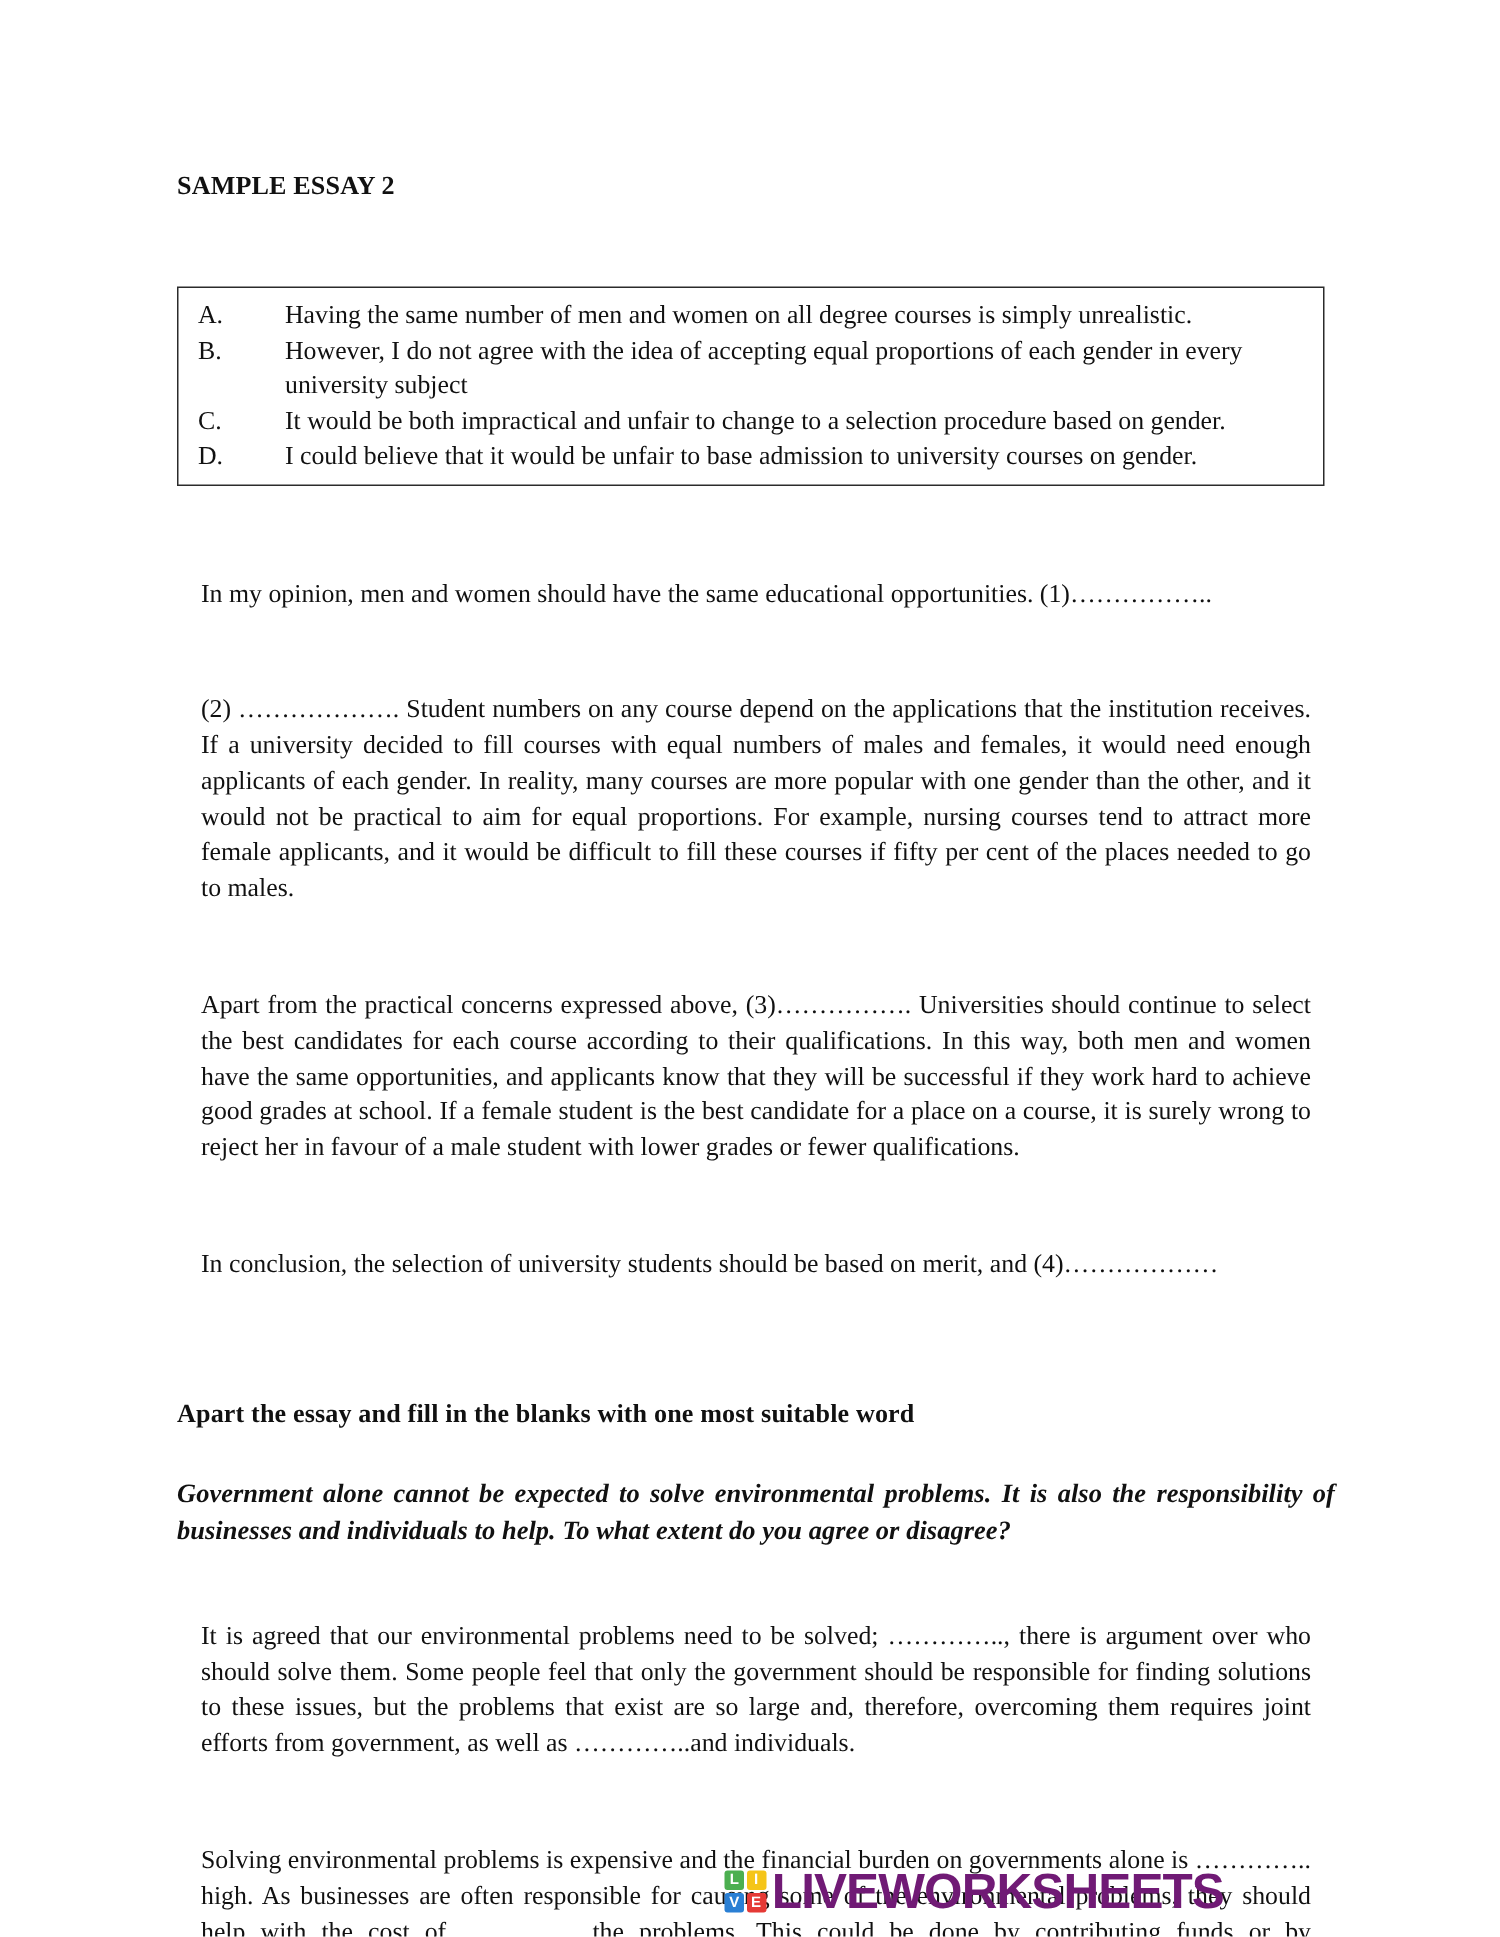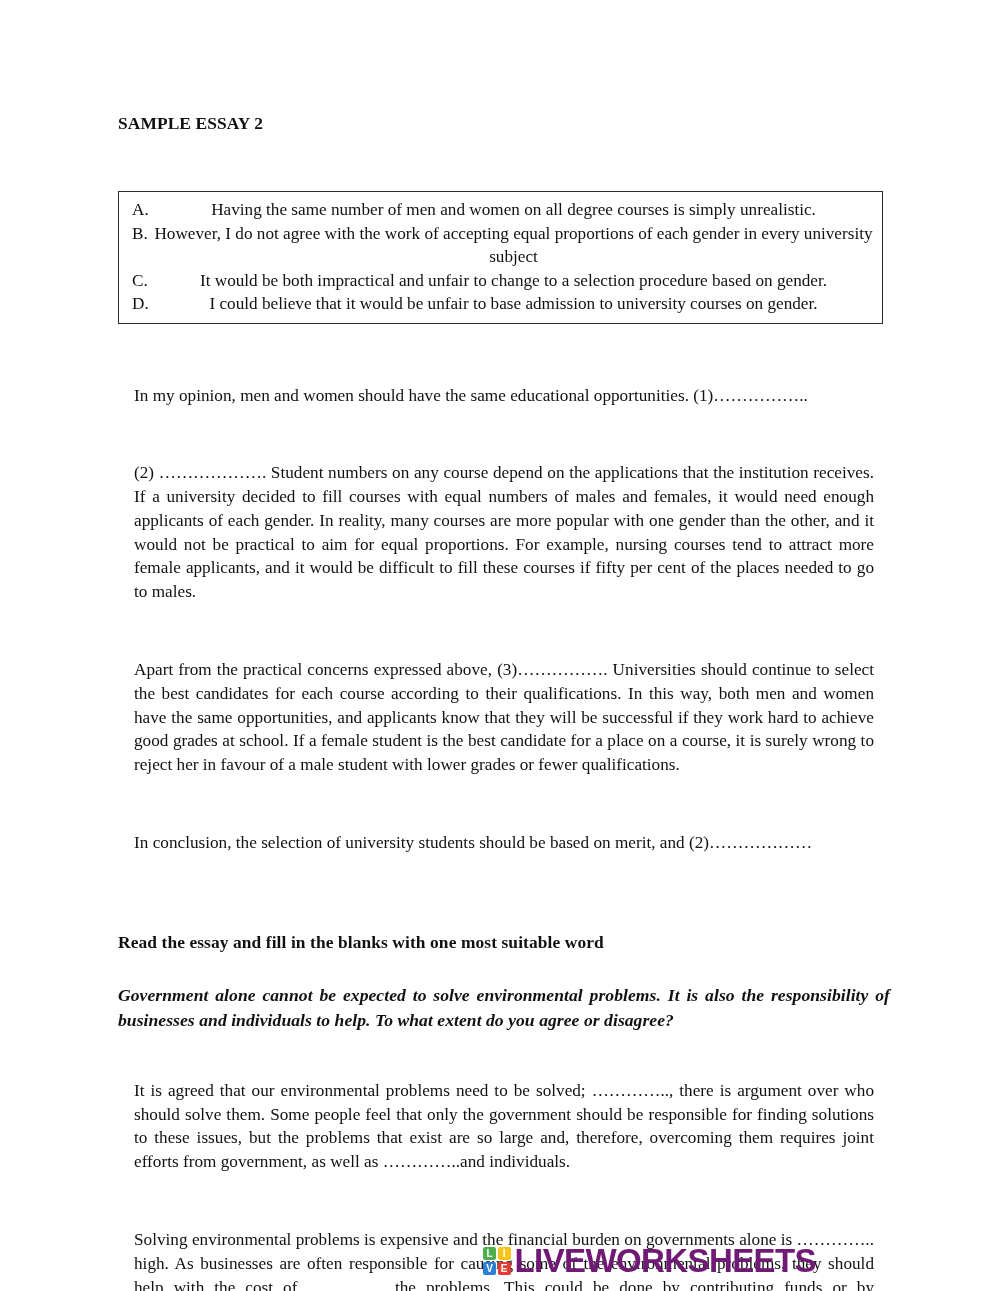--- a/index.html
+++ b/index.html
@@ -66,21 +66,22 @@
   }
   .opt-letter {
     flex: 0 0 auto;
     width: 26px;
     text-align: left;
     padding-left: 4px;
     box-sizing: border-box;
   }
   .opt-text {
     flex: 1 1 auto;
-    text-align: center;
+    text-align: left;
+    margin-left: 36px;
   }
 
   
   .para {
     font-size: 17.2px;
     line-height: 23.8px;
     text-align: justify;
     margin: 16px;
     letter-spacing: 0.01px;
   }
@@ -132,21 +133,21 @@
     <div class="gap-lg"></div>
 
 
     <div class="options-box">
       <div class="opt-row">
         <span class="opt-letter">A.</span>
         <span class="opt-text">Having the same number of men and women on all degree courses is simply unrealistic.</span>
       </div>
       <div class="opt-row">
         <span class="opt-letter">B.</span>
-        <span class="opt-text">However, I do not agree with the work of accepting equal proportions of each gender in every university subject</span>
+        <span class="opt-text">However, I do not agree with the idea of accepting equal proportions of each gender in every university subject</span>
       </div>
       <div class="opt-row">
         <span class="opt-letter">C.</span>
         <span class="opt-text">It would be both impractical and unfair to change to a selection procedure based on gender.</span>
       </div>
       <div class="opt-row">
         <span class="opt-letter">D.</span>
         <span class="opt-text">I could believe that it would be unfair to base admission to university courses on gender.</span>
       </div>
     </div>
@@ -155,25 +156,25 @@
 
     <p class="para noj">In my opinion, men and women should have the same educational opportunities. (1)……………..</p>
     <div class="gap-md"></div>
 
     <p class="para">(2) ………………. Student numbers on any course depend on the applications that the institution receives. If a university decided to fill courses with equal numbers of males and females, it would need enough applicants of each gender. In reality, many courses are more popular with one gender than the other, and it would not be practical to aim for equal proportions. For example, nursing courses tend to attract more female applicants, and it would be difficult to fill these courses if fifty per cent of the places needed to go to males.</p>
     <div class="gap-md"></div>
 
     <p class="para">Apart from the practical concerns expressed above, (3)……………. Universities should continue to select the best candidates for each course according to their qualifications. In this way, both men and women have the same opportunities, and applicants know that they will be successful if they work hard to achieve good grades at school. If a female student is the best candidate for a place on a course, it is surely wrong to reject her in favour of a male student with lower grades or fewer qualifications.</p>
     <div class="gap-md"></div>
 
-    <p class="para noj">In conclusion, the selection of university students should be based on merit, and (2)………………</p>
+    <p class="para noj">In conclusion, the selection of university students should be based on merit, and (4)………………</p>
 
     <div class="gap-xxl"></div>
 
-    <div class="hd-bold">Read the essay and fill in the blanks with one most suitable word</div>
+    <div class="hd-bold">Apart the essay and fill in the blanks with one most suitable word</div>
 
     <div class="gap-lg"></div>
 
     <div class="hd-bold-italic">Government alone cannot be expected to solve environmental problems. It is also the responsibility of businesses and individuals to help. To what extent do you agree or disagree?</div>
 
     <div class="gap-lg"></div>
 
     <p class="para">It is agreed that our environmental problems need to be solved; ………….., there is argument over who should solve them. Some people feel that only the government should be responsible for finding solutions to these issues, but the problems that exist are so large and, therefore, overcoming them requires joint efforts from government, as well as …………..and individuals.</p>
     <div class="gap-md"></div>
 

